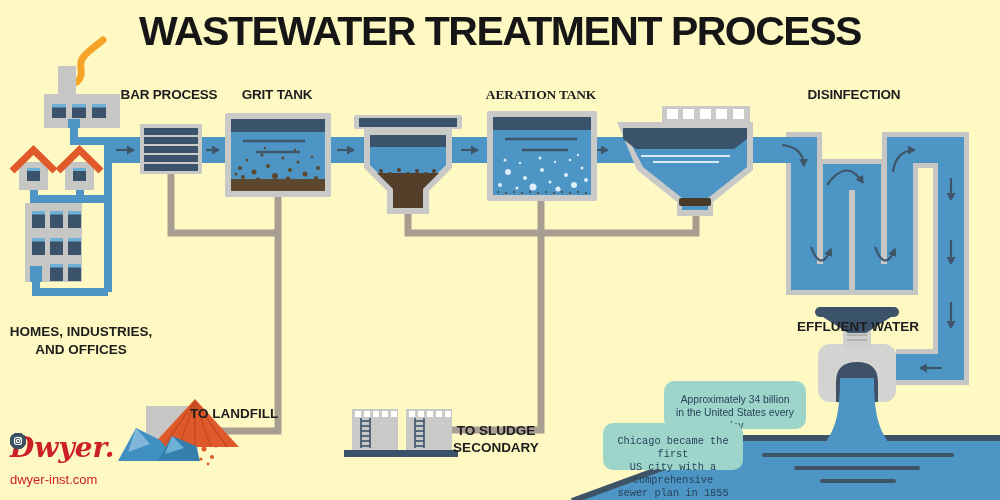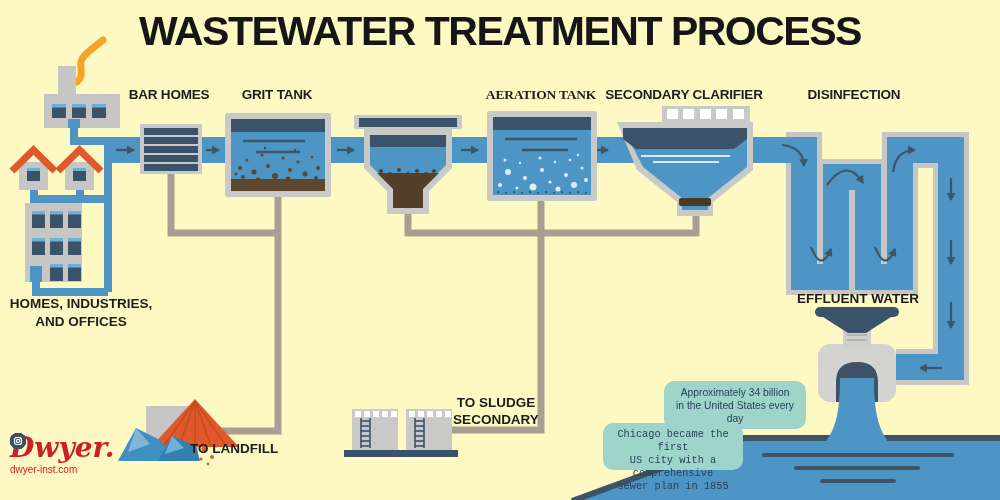--- a/index.html
+++ b/index.html
@@ -4,28 +4,28 @@
 <style>
   html,body{margin:0;padding:0;background:#fff;}
   #canvas{position:relative;width:1000px;height:500px;background:#fef9c3;overflow:hidden;
           font-family:"Liberation Sans",sans-serif;}
   #canvas svg{position:absolute;left:0;top:0;}
   .title{position:absolute;top:8px;left:0;width:1000px;text-align:center;
          font-size:41px;font-weight:bold;letter-spacing:-1.5px;color:#161616;}
   .stage-label{position:absolute;top:87px;transform:translateX(-50%);white-space:nowrap;
                font-size:13.5px;font-weight:bold;letter-spacing:-0.2px;color:#1d1d1d;}
   .side-label{position:absolute;transform:translateX(-50%);white-space:nowrap;
-              font-size:13.5px;font-weight:bold;color:#1d1d1d;}
+              font-size:13.5px;font-weight:bold;color:#1d1d1d;margin-top:28px;}
   .left-label{position:absolute;white-space:nowrap;font-size:13.5px;font-weight:bold;color:#1d1d1d;}
   .callout{position:absolute;background:#9ed5cb;border-radius:10px;color:#27425a;
-           font-size:10.3px;line-height:13px;text-align:center;padding:5px 6px;box-sizing:border-box;}
+           font-size:10.3px;line-height:13px;text-align:center;padding:12px 6px;box-sizing:border-box;}
   .brand{position:absolute;left:10px;top:433px;width:130px;}
   .brand-name{font-family:"DejaVu Serif","Liberation Serif",serif;font-style:italic;font-weight:bold;
               font-size:28px;color:#cc2029;line-height:30px;}
-  .brand-site{font-size:10px;color:#cc2029;margin-top:1px;}
+  .brand-site{font-size:13px;color:#cc2029;margin-top:9px;}
   .social-row{display:flex;gap:3px;margin-top:3px;}
   .social-row svg{position:static;display:block;}
 </style>
 </head>
 <body>
 
 <div id="canvas">
 
 <svg width="1000" height="500" viewBox="0 0 1000 500">
   <defs>
@@ -331,30 +331,29 @@
           <path d="M847,335 H867"></path>
           <path d="M847,340 H867"></path>
     </g>
     <path d="M823,317 H891 L866,333 H848 Z" fill="#3b526b"></path>
     <rect x="815" y="307" width="84" height="10" rx="5" fill="#3b526b"></rect>
   </g>
 </svg>
 
 <div class="title">WASTEWATER TREATMENT PROCESS</div>
 
-<div class="stage-label" style="left:169px;">BAR HOMES</div>
+<div class="stage-label" style="left:169px;">BAR PROCESS</div>
 <div class="stage-label" style="left:277px;">GRIT TANK</div>
 <div class="stage-label" style="left:541px;font-family:Liberation Serif, serif;">AERATION TANK</div>
-<div class="stage-label" style="left:684px;">SECONDARY CLARIFIER</div>
 <div class="stage-label" style="left:850px;padding-left:8px;">DISINFECTION</div>
 
 <div class="side-label" style="left:81px;top:296px;">HOMES, INDUSTRIES,</div>
 <div class="side-label" style="left:81px;top:314px;">AND OFFICES</div>
 
-<div class="left-label" style="left:190px;top:406px;margin-top:35px;">TO LANDFILL</div>
+<div class="left-label" style="left:190px;top:406px;">TO LANDFILL</div>
 <div class="side-label" style="left:496px;top:395px;">TO SLUDGE</div>
 <div class="side-label" style="left:496px;top:412px;">SECONDARY</div>
 <div class="side-label" style="left:858px;top:291px;">EFFLUENT WATER</div>
 
 <div class="callout" style="left:664px;top:381px;width:142px;height:48px;">
   <div>Approximately 34 billion</div>
   <div>in the United States every day</div>
 </div>
 <div class="callout" style="left:603px;top:423px;width:140px;height:47px;font-family:Liberation Mono, monospace;">
   <div>Chicago became the first</div>

